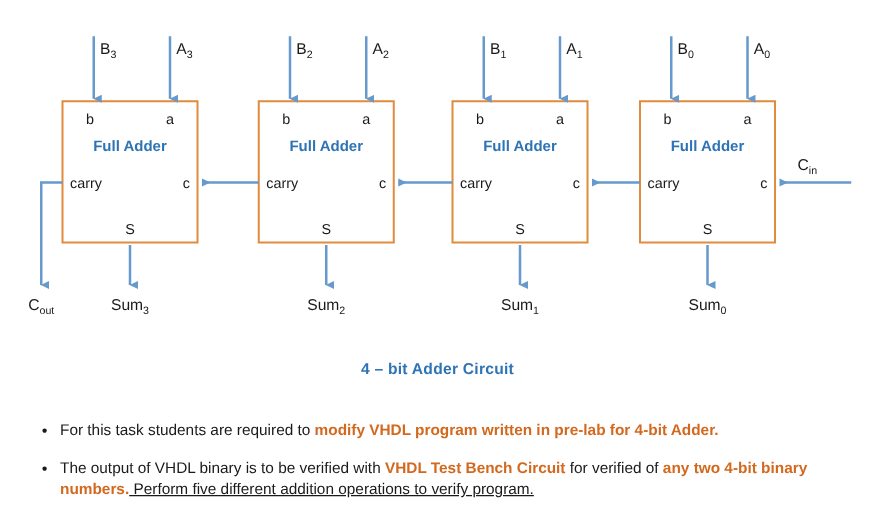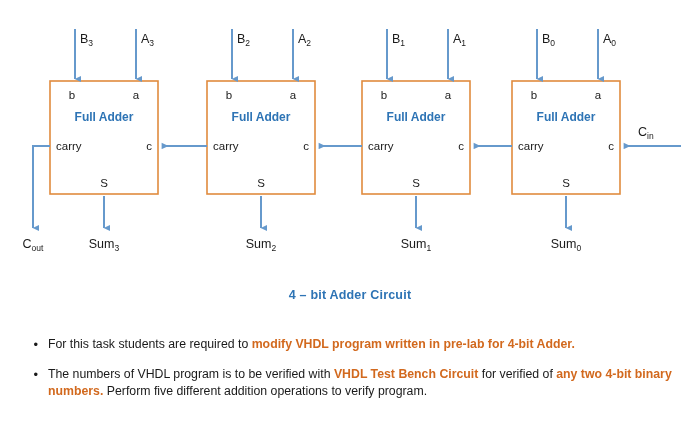--- a/index.html
+++ b/index.html
@@ -89,20 +89,21 @@
     padding-right: 20px;
     font-size: 12.3px;
     line-height: 17px;
     color: #1a1a1a;
   }
   .hl {
     color: #D2691E;
     font-weight: bold;
   }
   .ul {
+    text-decoration: underline;
   }
 </style>
 </head>
 <body>
 
 <div id="page">
 
   <svg id="circuit-svg" viewBox="0 0 700 330">
     <defs>
       <marker id="arrowDown" markerWidth="8" markerHeight="8" refX="3.2" refY="6.4" orient="auto" markerUnits="userSpaceOnUse">
@@ -202,18 +203,18 @@
 
   <div id="tasks">
 
     <div class="task-row">
       <div class="bullet">•</div>
       <div class="task-text"><span>For this task students are required to </span><span class="hl">modify VHDL program written in pre-lab for 4-bit Adder.</span></div>
     </div>
 
     <div class="task-row">
       <div class="bullet">•</div>
-      <div class="task-text"><span>The numbers of VHDL program is to be verified with </span><span class="hl">VHDL Test Bench Circuit</span><span> for verified of </span><span class="hl">any two 4-bit binary numbers.</span><span class="ul"> Perform five different addition operations to verify program.</span></div>
+      <div class="task-text"><span>The output of VHDL binary is to be verified with </span><span class="hl">VHDL Test Bench Circuit</span><span> for verified of </span><span class="hl">any two 4-bit binary numbers.</span><span class="ul"> Perform five different addition operations to verify program.</span></div>
     </div>
 
   </div>
 
 </div>
 
 </body></html>

